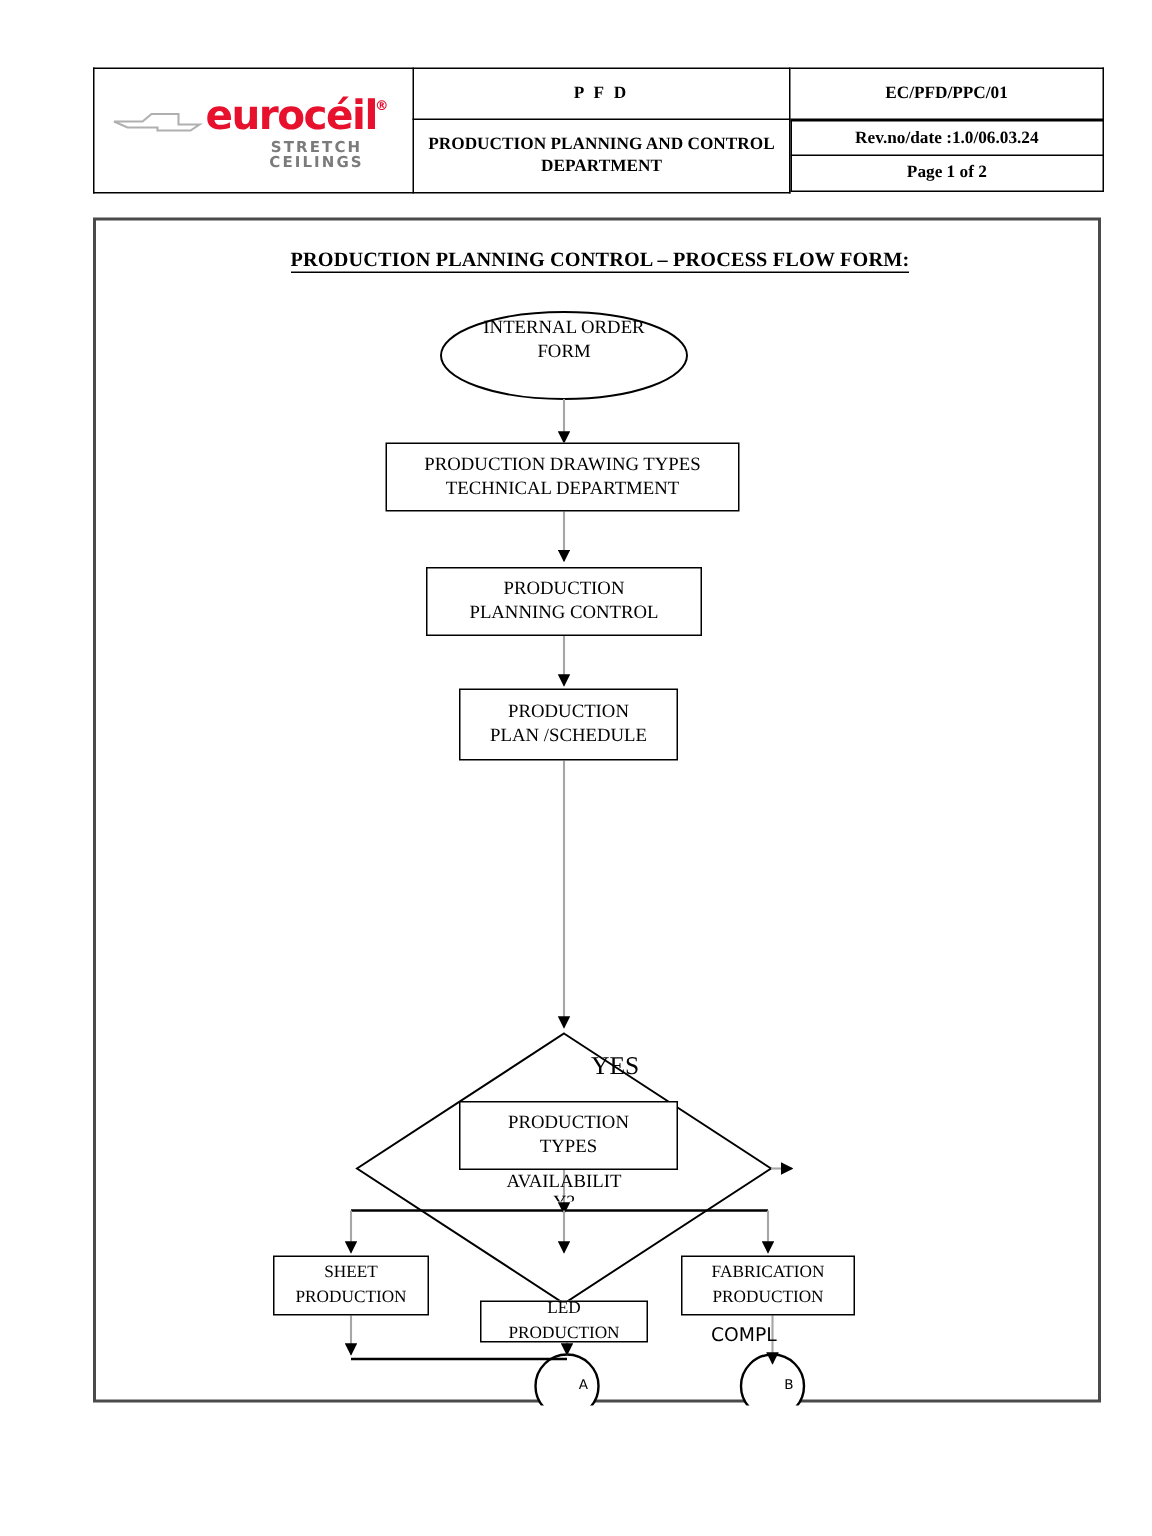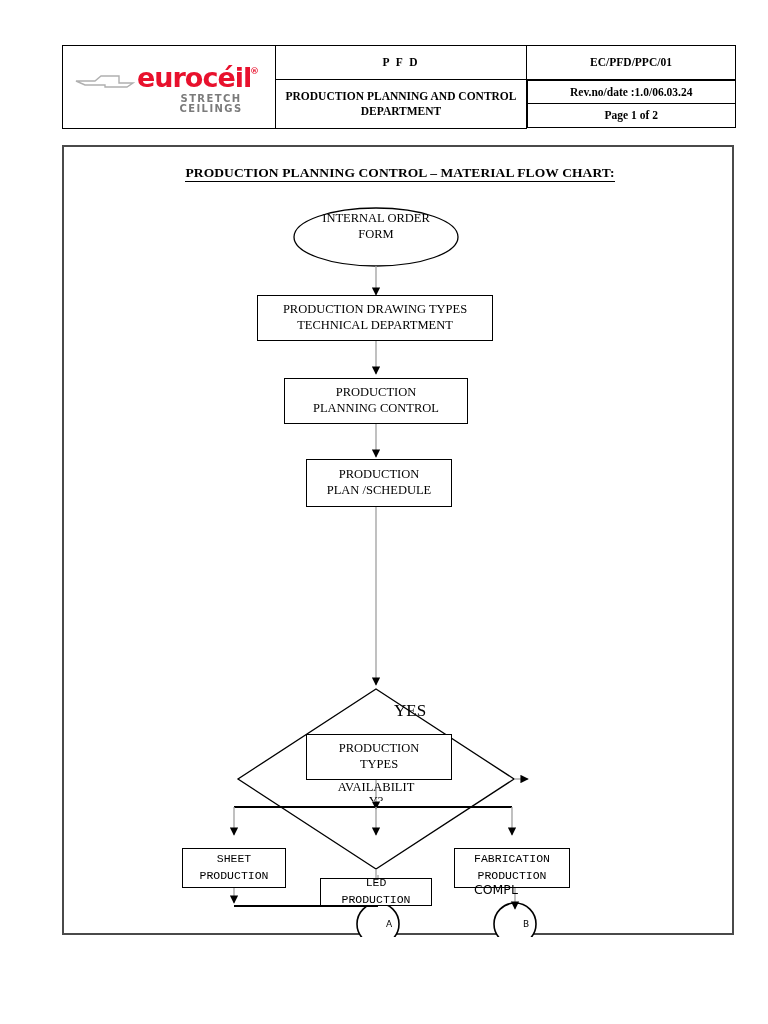--- a/index.html
+++ b/index.html
@@ -161,24 +161,23 @@
   .node.box {
     border: 1.5px solid #000;
     background: #fff;
   }
   .node.box-left {
     justify-content: flex-start;
     text-align: left;
     padding-left: 8px;
   }
   .node.sans {
-    font-family: Liberation Mono, monospace;
+    font-family: Liberation Serif, serif;
     font-size: 11.5px;
     line-height: 1.45;
-    margin-top: 11px;
   }
   .node.ellipse-label,
   .node.diamond-label {
     background: transparent;
     border: none;
   }
   .node.circle-label {
     font-family: "DejaVu Sans", sans-serif;
     font-size: 9px;
     background: transparent;
@@ -230,21 +229,21 @@
       </tbody>
           </table>
     </td>
   </tr>
 </tbody>
   </table>
 
 <div id="content-box">
 
   <div id="chart-title">
-    <span>PRODUCTION PLANNING CONTROL – MATERIAL FLOW CHART:</span>
+    <span>PRODUCTION PLANNING CONTROL – PROCESS FLOW FORM:</span>
   </div>
 
   <div id="flow">
 
     <svg id="flow-svg" viewBox="0 0 672 790">
       <defs>
         <marker id="arrow" viewBox="0 0 10 10" refX="9" refY="5" markerWidth="6" markerHeight="6" orient="auto-start-reverse">
           <path d="M 0 0 L 10 5 L 0 10 z" fill="#000"></path>
         </marker>
       </defs>

